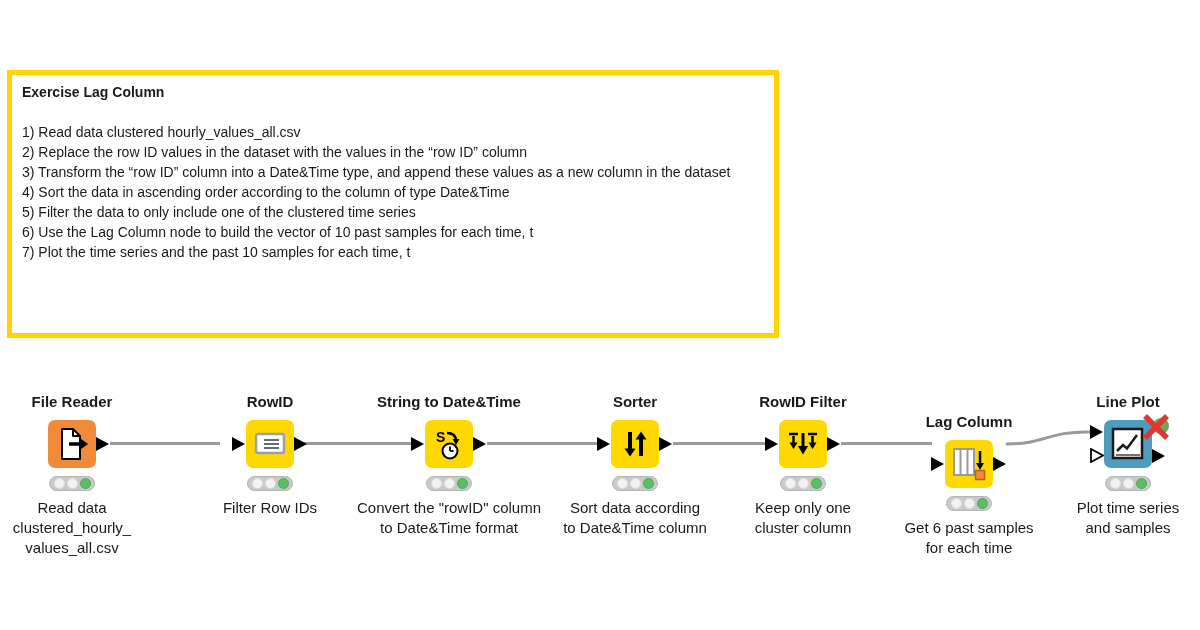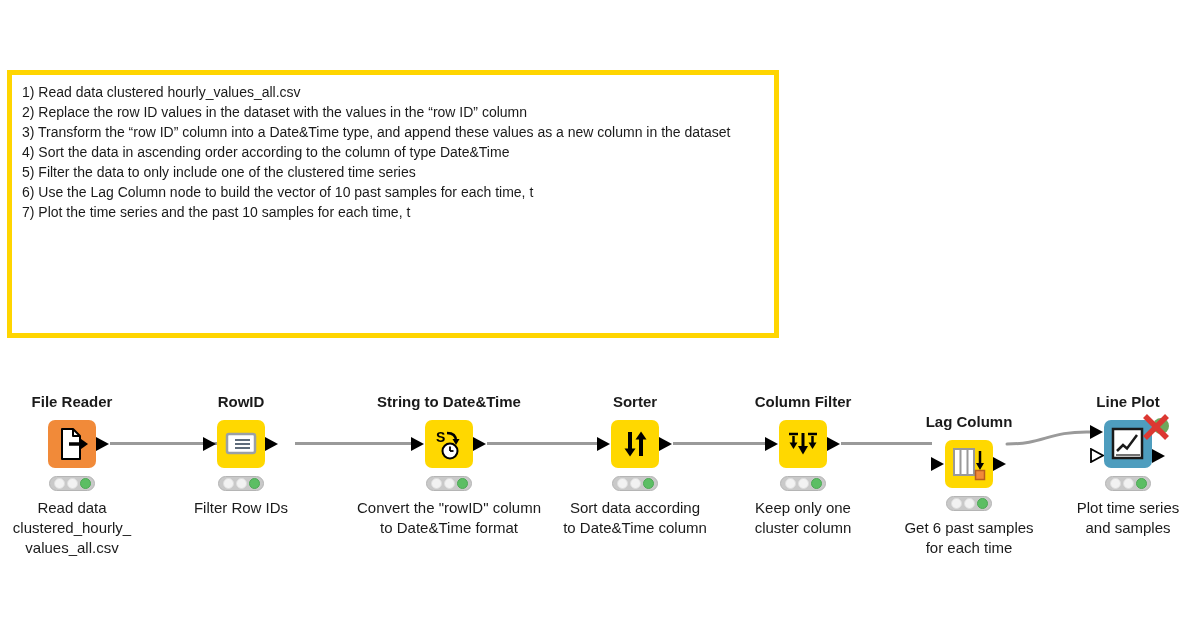--- a/index.html
+++ b/index.html
@@ -58,20 +58,21 @@
   .lp-port-in-bottom { top: 55px; left: calc(50% - 38px); }
   .lp-port-out { top: 56px; left: calc(50% + 24px); }
   .error-x { position: absolute; left: 1141px; top: 412px; width: 30px; height: 30px; }
 </style>
 </head>
 <body>
 
 <div id="canvas">
 
   <div class="annotation" style="border-color: rgb(255, 213, 0);">
+    <div class="annotation-title">Exercise Lag Column</div>
     <div class="annotation-line">1) Read data clustered hourly_values_all.csv</div>
     <div class="annotation-line">2) Replace the row ID values in the dataset with the values in the “row ID” column</div>
     <div class="annotation-line">3) Transform the “row ID” column into a Date&amp;Time type, and append these values as a new column in the dataset</div>
     <div class="annotation-line">4) Sort the data in ascending order according to the column of type Date&amp;Time</div>
     <div class="annotation-line">5) Filter the data to only include one of the clustered time series</div>
     <div class="annotation-line">6) Use the Lag Column node to build the vector of 10 past samples for each time, t</div>
     <div class="annotation-line">7) Plot the time series and the past 10 samples for each time, t</div>
   </div>
 
   <div class="conn" style="left:110px; width:110px;"></div>
@@ -99,21 +100,21 @@
     <div class="traffic">
       <span class="dot"></span>
       <span class="dot"></span>
       <span class="dot on"></span>
     </div>
     <div class="node-desc">Read data
 clustered_hourly_
 values_all.csv</div>
   </div>
 
-  <div class="node" style="left:141px;">
+  <div class="node" style="left:170px;">
     <div class="node-label">RowID</div>
     <div class="node-icon" style="background: rgb(255, 216, 0);">
       <svg width="48" height="48" viewBox="0 0 48 48">
         <rect x="10" y="14" width="28" height="19" rx="2" fill="#fff" stroke="#9aa0a6" stroke-width="2.5"></rect>
         <line x1="18" y1="20" x2="33" y2="20" stroke="#5f6c7b" stroke-width="2"></line>
         <line x1="18" y1="24" x2="33" y2="24" stroke="#5f6c7b" stroke-width="2"></line>
         <line x1="18" y1="28" x2="33" y2="28" stroke="#5f6c7b" stroke-width="2"></line>
       </svg>
     </div>
     <div class="port port-in">
@@ -176,21 +177,21 @@
     <div class="traffic">
       <span class="dot"></span>
       <span class="dot"></span>
       <span class="dot on"></span>
     </div>
     <div class="node-desc">Convert the "rowID" column
 to Date&amp;Time format</div>
   </div>
 
   <div class="node" style="left:703px;">
-    <div class="node-label">Column Filter</div>
+    <div class="node-label">RowID Filter</div>
     <div class="node-icon" style="background: rgb(255, 216, 0);">
       <svg width="48" height="48" viewBox="0 0 48 48">
         <line x1="10" y1="14" x2="19" y2="14" stroke="#000" stroke-width="2.5"></line>
         <line x1="14.5" y1="16" x2="14.5" y2="24" stroke="#000" stroke-width="2.5"></line>
         <path d="M10.5 22.5 l4 6.5 4 -6.5 z" fill="#000"></path>
         <line x1="24" y1="13" x2="24" y2="28" stroke="#000" stroke-width="3"></line>
         <path d="M19 26 l5 8.5 5 -8.5 z" fill="#000"></path>
         <line x1="29" y1="14" x2="38" y2="14" stroke="#000" stroke-width="2.5"></line>
         <line x1="33.5" y1="16" x2="33.5" y2="24" stroke="#000" stroke-width="2.5"></line>
         <path d="M29.5 22.5 l4 6.5 4 -6.5 z" fill="#000"></path>

